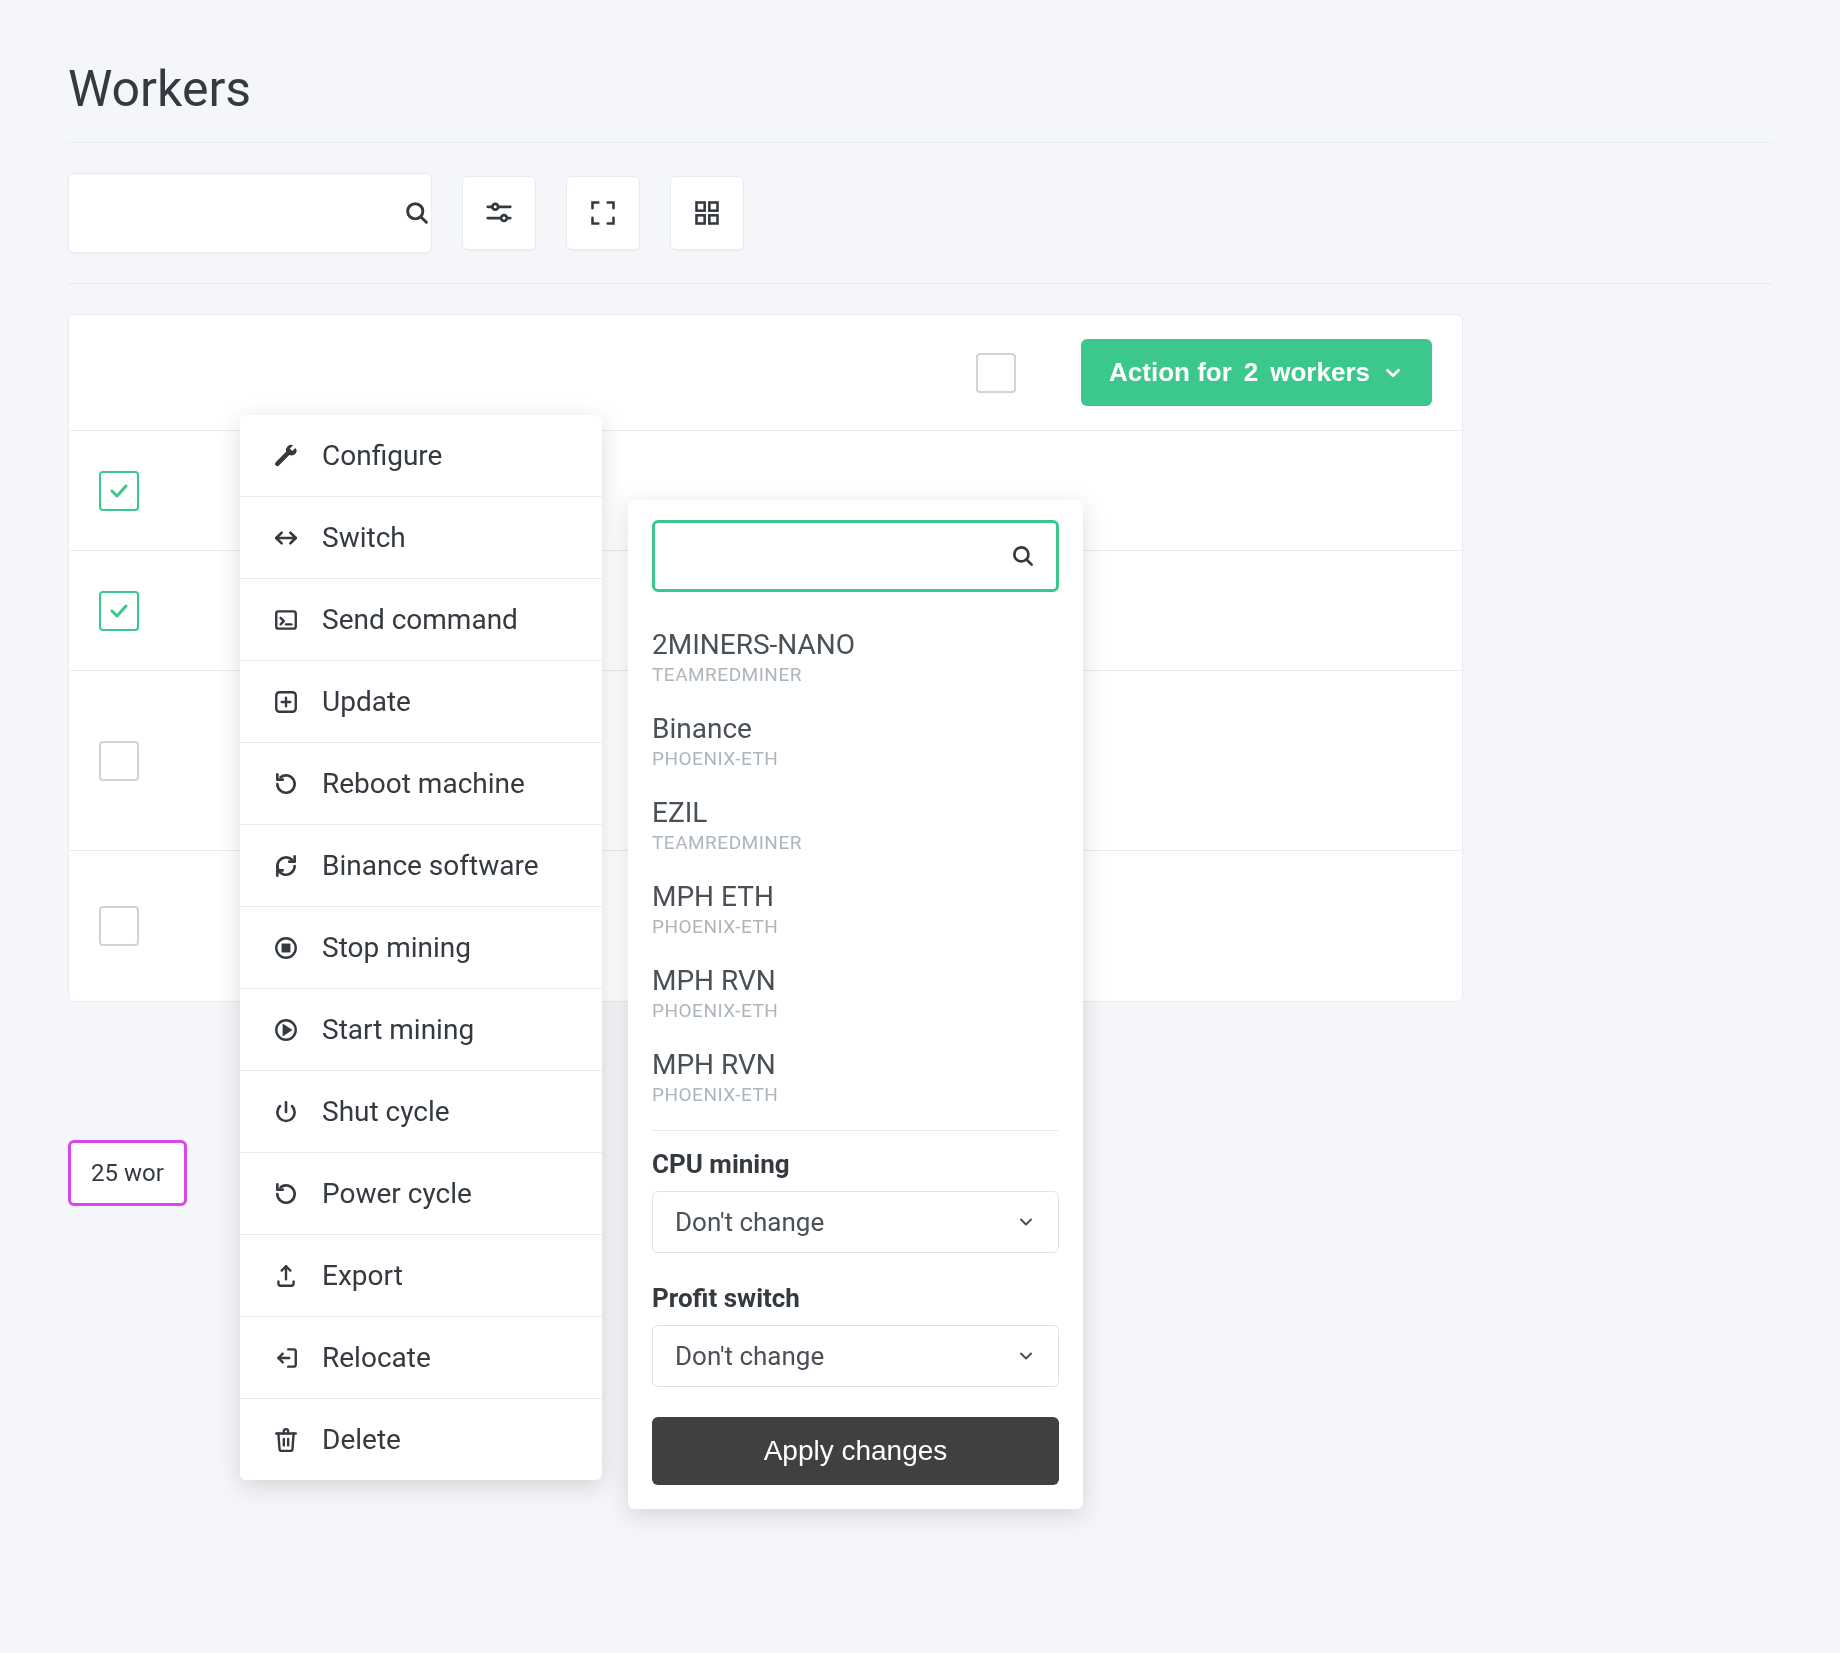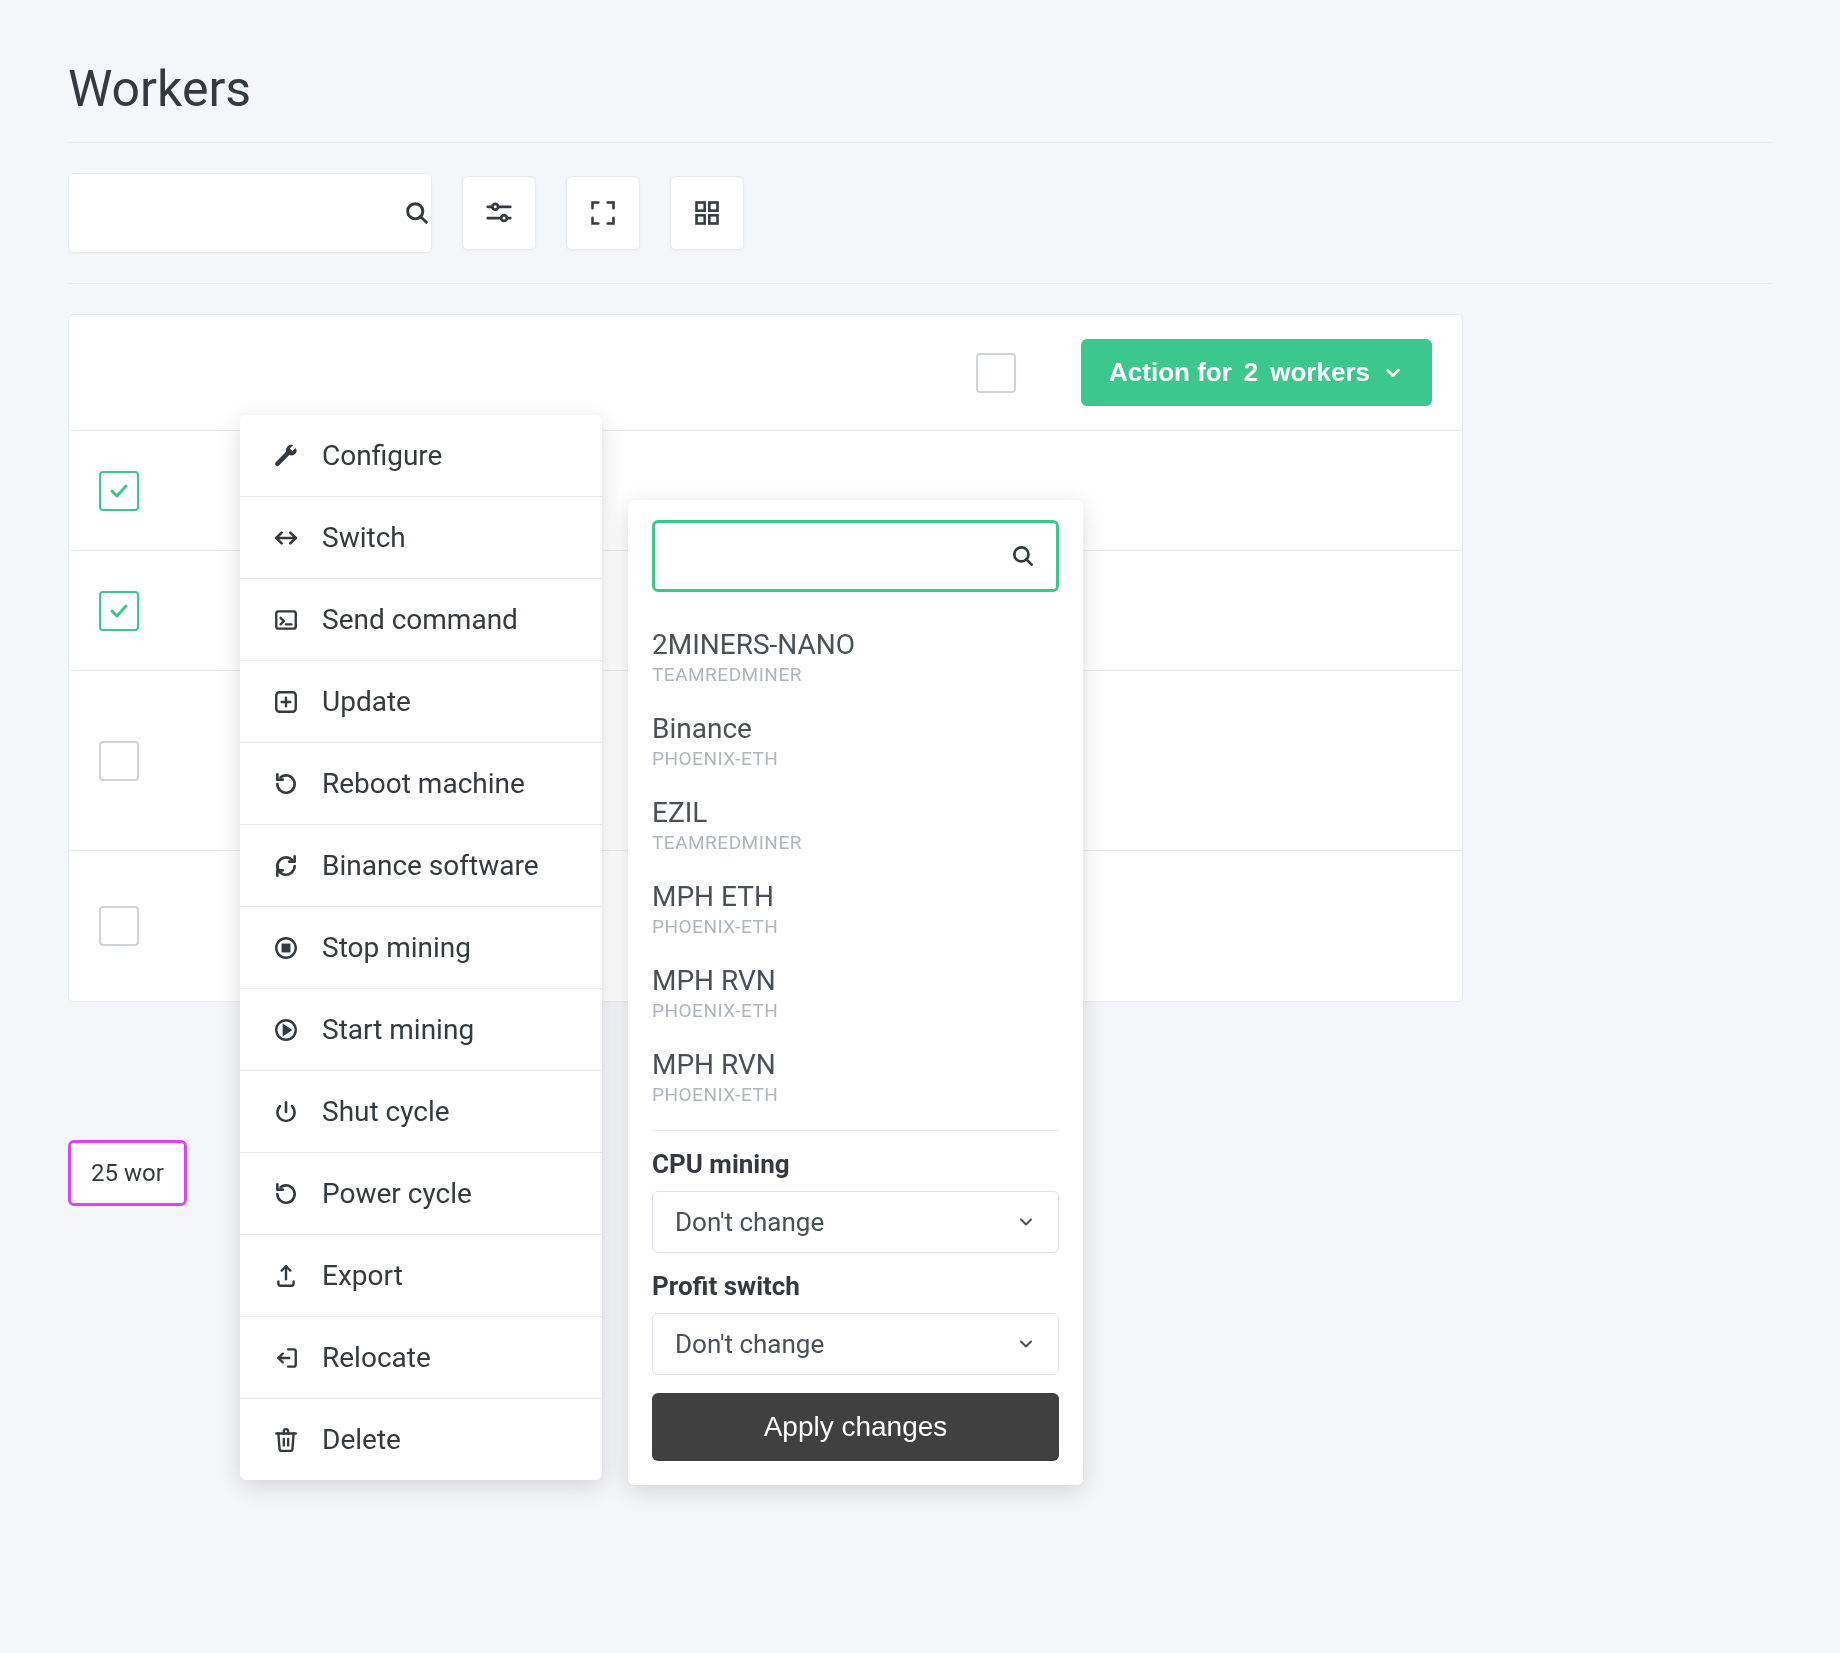--- a/index.html
+++ b/index.html
@@ -166,21 +166,21 @@
     border: 1px solid #dee2e6;
     border-radius: 6px;
     background: #fff;
     display: flex;
     align-items: center;
     justify-content: space-between;
     padding: 12px 22px;
     font-size: 26px;
     color: #495057;
     cursor: pointer;
-    margin-bottom: 18px;
+    margin-bottom: 30px;
   }
   .apply-btn {
     width: 100%;
     height: 68px;
     background: #404040;
     color: #fff;
     font-size: 28px;
     font-weight: 400;
     border: none;
     border-radius: 6px;

